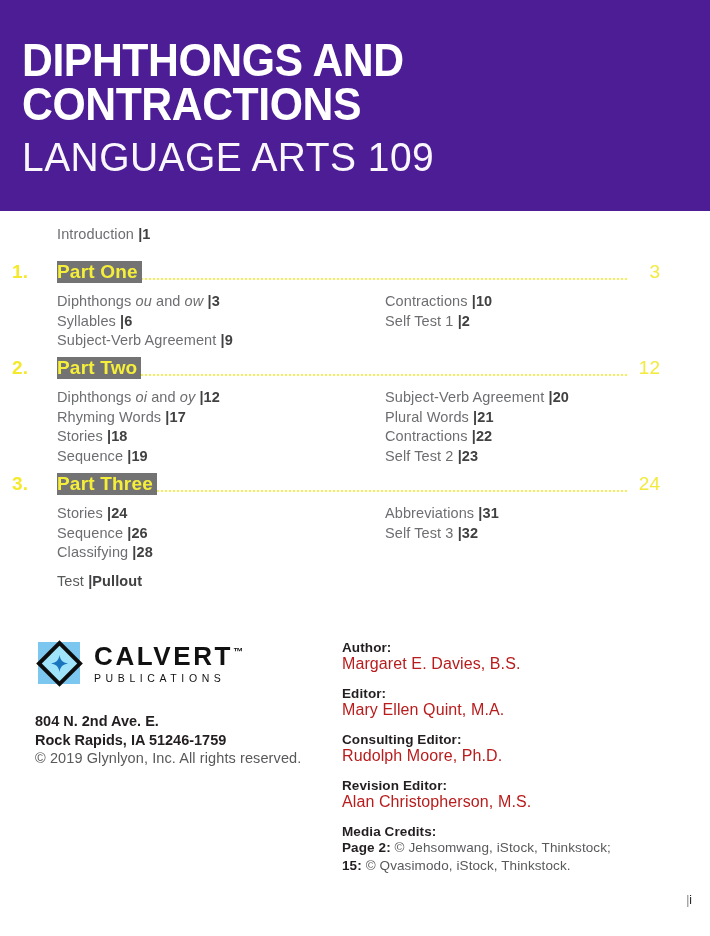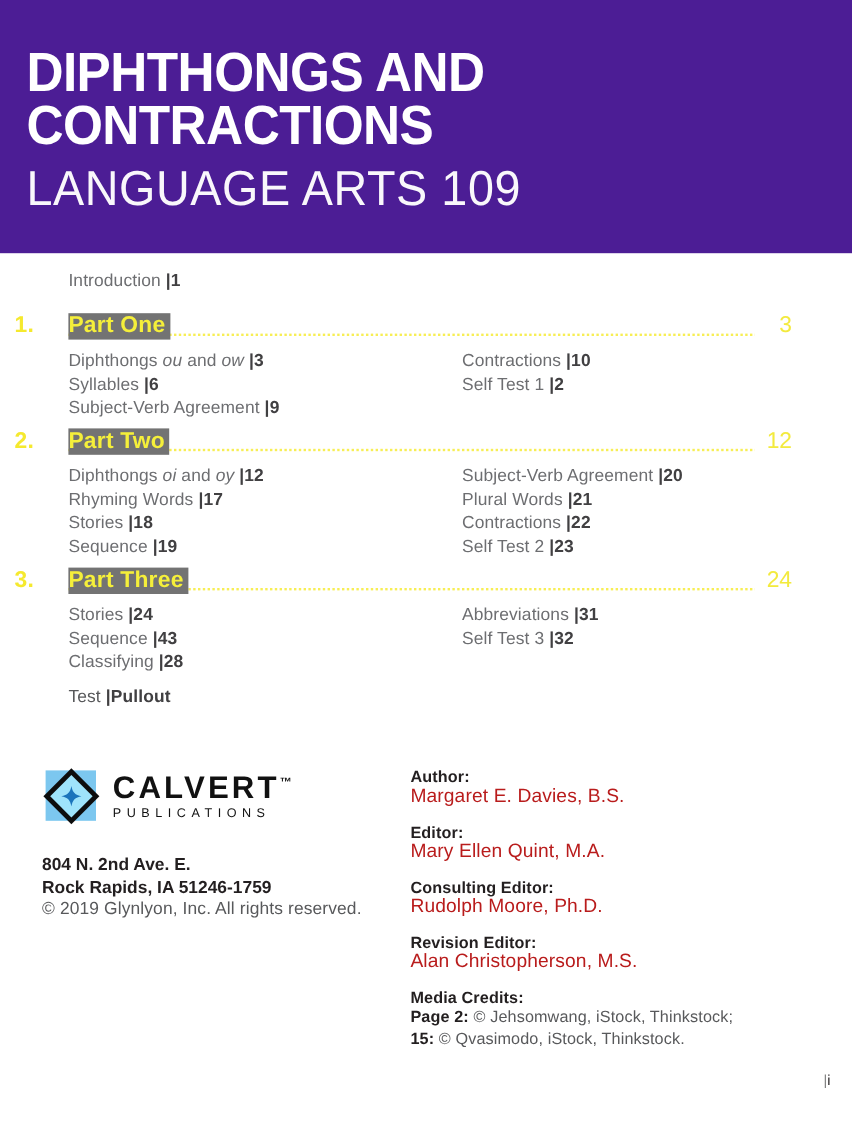--- a/index.html
+++ b/index.html
@@ -369,21 +369,21 @@
       <span class="part-title">Part Three</span>
       <span class="leader"></span>
       <span class="part-page">24</span>
     </div>
     <div class="cols" style="height:66px">
       <div class="col col-left">
         <div class="entry">
           <span>Stories </span><span class="pg">|</span><span class="pg">24</span>
         </div>
         <div class="entry">
-          <span>Sequence </span><span class="pg">|</span><span class="pg">43</span>
+          <span>Sequence </span><span class="pg">|</span><span class="pg">26</span>
         </div>
         <div class="entry">
           <span>Classifying </span><span class="pg">|</span><span class="pg">28</span>
         </div>
       </div>
       <div class="col col-right">
         <div class="entry">
           <span>Abbreviations </span><span class="pg">|</span><span class="pg">31</span>
         </div>
         <div class="entry">

